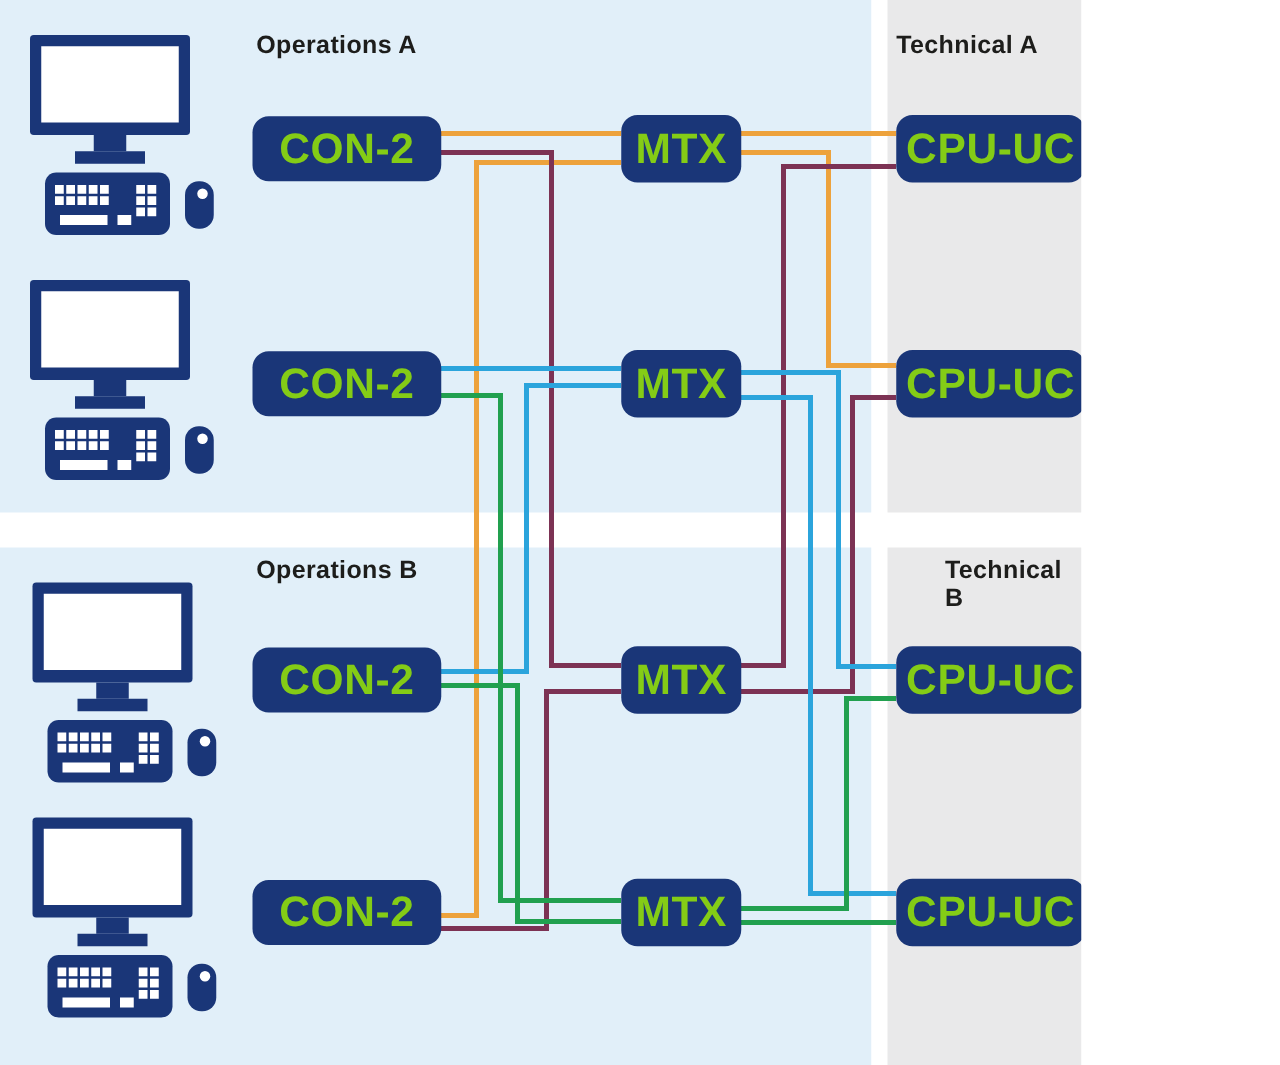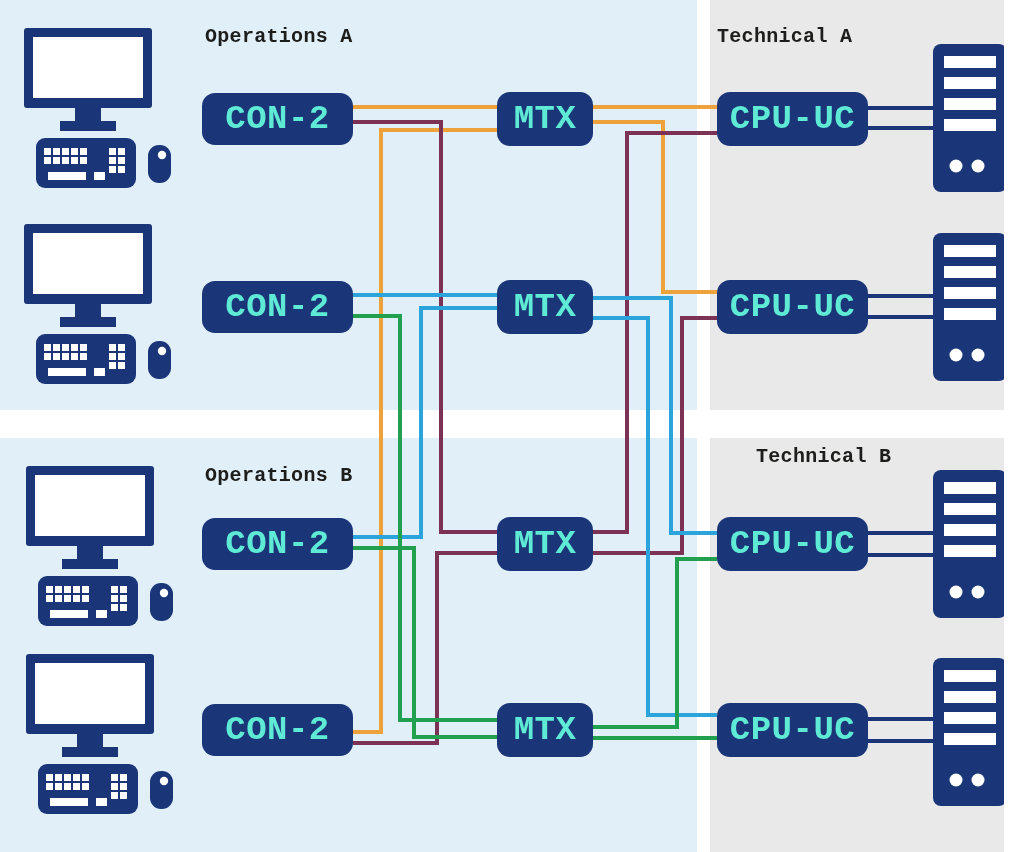--- a/index.html
+++ b/index.html
@@ -1,35 +1,35 @@
 <!DOCTYPE html>
 <html><head>
 <meta charset="utf-8">
 <style>
   html,body{margin:0;padding:0;background:#ffffff;}
   .stage{
-    position:relative;width:1004px;height:852px;background:#ffffff;
-    font-family:Liberation Mono, monospace;overflow:hidden;
+    position:relative;width:865px;height:852px;background:#ffffff;
+    font-family:Liberation Sans, sans-serif;overflow:hidden;
   }
   .panel{position:absolute;}
   .panel-op-a{left:0;top:0;width:697px;height:410px;}
   .panel-tech-a{left:710px;top:0;width:314px;height:410px;}
   .panel-op-b{left:0;top:438px;width:697px;height:414px;}
   .panel-tech-b{left:710px;top:438px;width:314px;height:414px;}
   .region-label{
     position:absolute;font-size:20px;font-weight:700;letter-spacing:0.3px;
   }
   .lbl-op-a{left:205px;top:25px;}
   .lbl-tech-a{left:717px;top:25px;text-align:right;}
-  .lbl-op-b{left:205px;top:445px;margin-top:19px;}
+  .lbl-op-b{left:205px;top:445px;}
   .lbl-tech-b{left:756px;top:445px;}
   #wires{position:absolute;left:0;top:0;width:1024px;height:852px;}
   .node{
     position:absolute;border-radius:13px;display:flex;align-items:center;justify-content:center;
-    color:#5eead4;font-weight:700;font-size:34px;letter-spacing:0.5px;
+    color:#84cc16;font-weight:700;font-size:34px;letter-spacing:0.5px;
   }
   .icon-wrap{position:absolute;line-height:0;}
 </style>
 </head>
 <body>
 
 <div class="stage" id="stage">
 
   <div class="panel panel-op-a" style="background: rgb(225, 239, 249);"></div>
   <div class="panel panel-tech-a" style="background: rgb(233, 233, 234);"></div>

